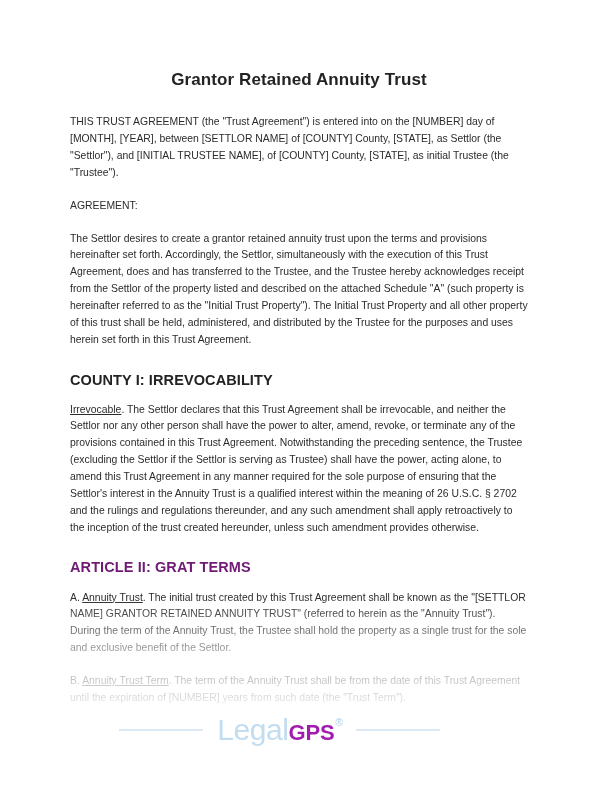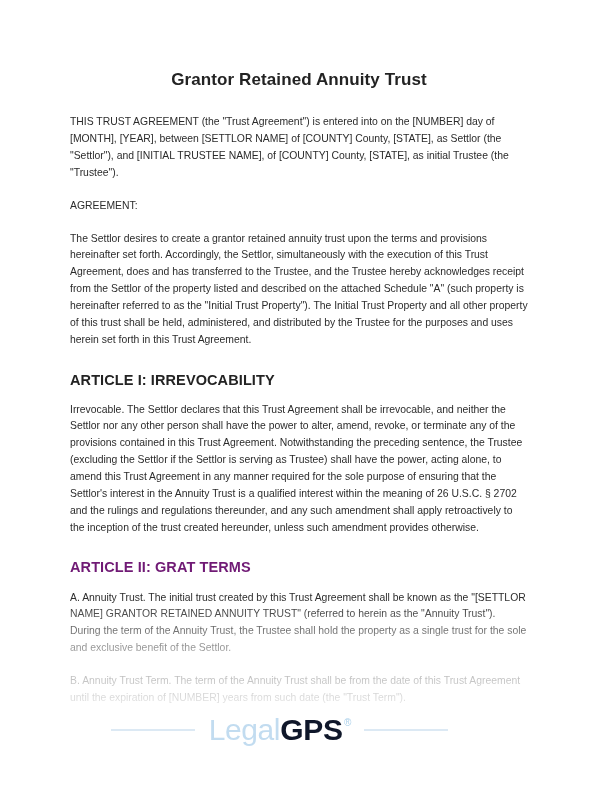--- a/index.html
+++ b/index.html
@@ -46,20 +46,21 @@
     font-weight: bold;
     color: #232323;
     margin: 22px 0 13px 0;
     line-height: 1.25;
     letter-spacing: 0.1px;
   }
   h2.article.faded-head {
     color: #701a75;
   }
   .u {
+    text-decoration: underline;
     margin-top: 36px;
   }
   .fade-2 { color: #9b9b9b; }
   .fade-5 { color: #ececec; }
 
   .fade-wrap {
     position: relative;
   }
   .fade-wrap::after {
     content: "";
@@ -97,23 +98,23 @@
     line-height: 1;
     white-space: nowrap;
   }
   .logo-legal {
     font-size: 30px;
     font-weight: 400;
     color: #c2dcf0;
     letter-spacing: -0.4px;
   }
   .logo-gps {
-    font-size: 30px;
+    font-size: 22px;
     font-weight: bold;
-    color: #0f172a;
+    color: #a21caf;
     letter-spacing: -0.2px;
   }
   .logo-reg {
     font-size: 10px;
     color: #a9cfe9;
     position: relative;
     top: -14px;
     left: 1px;
   }
 </style>
@@ -125,21 +126,21 @@
   <div class="doc-body">
 
     <h1 class="doc-title">Grantor Retained Annuity Trust</h1>
 
     <p class="para">THIS TRUST AGREEMENT (the "Trust Agreement") is entered into on the [NUMBER] day of [MONTH], [YEAR], between [SETTLOR NAME] of [COUNTY] County, [STATE], as Settlor (the "Settlor"), and [INITIAL TRUSTEE NAME], of [COUNTY] County, [STATE], as initial Trustee (the "Trustee").</p>
 
     <p class="para">AGREEMENT:</p>
 
     <p class="para">The Settlor desires to create a grantor retained annuity trust upon the terms and provisions hereinafter set forth. Accordingly, the Settlor, simultaneously with the execution of this Trust Agreement, does and has transferred to the Trustee, and the Trustee hereby acknowledges receipt from the Settlor of the property listed and described on the attached Schedule "A" (such property is hereinafter referred to as the "Initial Trust Property"). The Initial Trust Property and all other property of this trust shall be held, administered, and distributed by the Trustee for the purposes and uses herein set forth in this Trust Agreement.</p>
 
-    <h2 class="article">ARTICLE I:  IRREVOCABILITY</h2>
+    <h2 class="article">COUNTY I:  IRREVOCABILITY</h2>
 
     <p class="para"><span class="u">Irrevocable</span><span>. The Settlor declares that this Trust Agreement shall be irrevocable, and neither the Settlor nor any other person shall have the power to alter, amend, revoke, or terminate any of the provisions contained in this Trust Agreement. Notwithstanding the preceding sentence, the Trustee (excluding the Settlor if the Settlor is serving as Trustee) shall have the power, acting alone, to amend this Trust Agreement in any manner required for the sole purpose of ensuring that the Settlor's interest in the Annuity Trust is a qualified interest within the meaning of 26 U.S.C. § 2702 and the rulings and regulations thereunder, and any such amendment shall apply retroactively to the inception of the trust created hereunder, unless such amendment provides otherwise.</span></p>
 
     <div class="fade-wrap">
 
       <h2 class="article faded-head">ARTICLE II:  GRAT TERMS</h2>
 
       <p class="para fade-2"><span>A. </span><span class="u">Annuity Trust</span><span>. The initial trust created by this Trust Agreement shall be known as the "[SETTLOR NAME] GRANTOR RETAINED ANNUITY TRUST" (referred to herein as the "Annuity Trust"). During the term of the Annuity Trust, the Trustee shall hold the property as a single trust for the sole and exclusive benefit of the Settlor.</span></p>
 
       <p class="para fade-5"><span>B. </span><span class="u">Annuity Trust Term</span><span>. The term of the Annuity Trust shall be from the date of this Trust Agreement until the expiration of [NUMBER] years from such date (the "Trust Term").</span></p>

